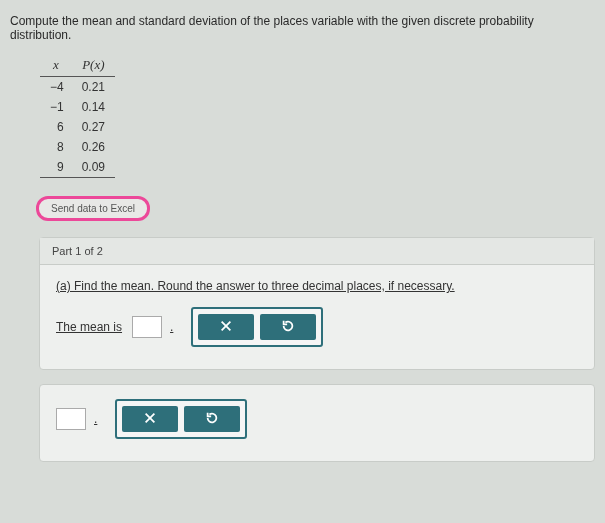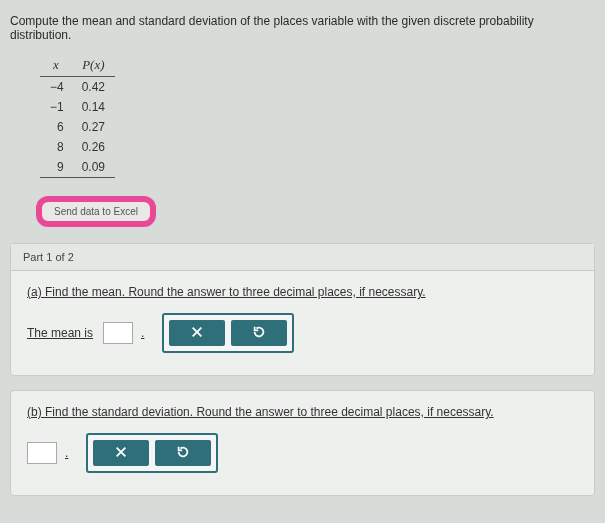--- a/index.html
+++ b/index.html
@@ -45,32 +45,33 @@
       border-bottom: 1px solid #555;
     }
     .data-table td.x-col {
       text-align: right;
       padding-right: 8px;
     }
     .send-excel-btn {
       margin-left: 26px;
       margin-bottom: 16px;
       padding: 4px 12px;
-      border: 6px solid #ec4899;
+      border: 3px solid #ec4899;
       border-radius: 12px;
       background: #e8e8e6;
       font-size: 10px;
       color: #555;
       cursor: pointer;
     }
     .part-section {
       background: #eef0ee;
       border: 1px solid #c8ccc8;
       border-radius: 4px;
       margin-bottom: 14px;
+      margin-left: 29px;
     }
     .part-header {
       background: #e4e7e4;
       border-bottom: 1px solid #c8ccc8;
       padding: 7px 12px;
       font-size: 11px;
       color: #444;
     }
     .part-body {
       padding: 14px 16px 22px 16px;
@@ -143,21 +144,21 @@
 <table class="data-table">
   <thead>
     <tr>
       <th>x</th>
       <th>P(x)</th>
     </tr>
   </thead>
   <tbody>
     <tr>
       <td class="x-col">−4</td>
-      <td>0.42</td>
+      <td>0.21</td>
     </tr>
     <tr>
       <td class="x-col">−1</td>
       <td>0.14</td>
     </tr>
     <tr>
       <td class="x-col">6</td>
       <td>0.27</td>
     </tr>
     <tr>
@@ -198,21 +199,20 @@
               </svg>
           </span>
         </button>
       </div>
     </div>
   </div>
 </div>
 
 <div class="part-section">
   <div class="part-body">
-    <div class="part-prompt">(b) Find the standard deviation. Round the answer to three decimal places, if necessary.</div>
     <div class="answer-row">
       <input class="answer-input" type="text" value="" style="">
       <span class="period">.</span>
       <div class="action-buttons">
         <button class="action-btn">
           <span>
             <svg viewBox="0 0 16 16">
                 <line x1="3" y1="3" x2="13" y2="13"></line>
                 <line x1="13" y1="3" x2="3" y2="13"></line>
               </svg>

